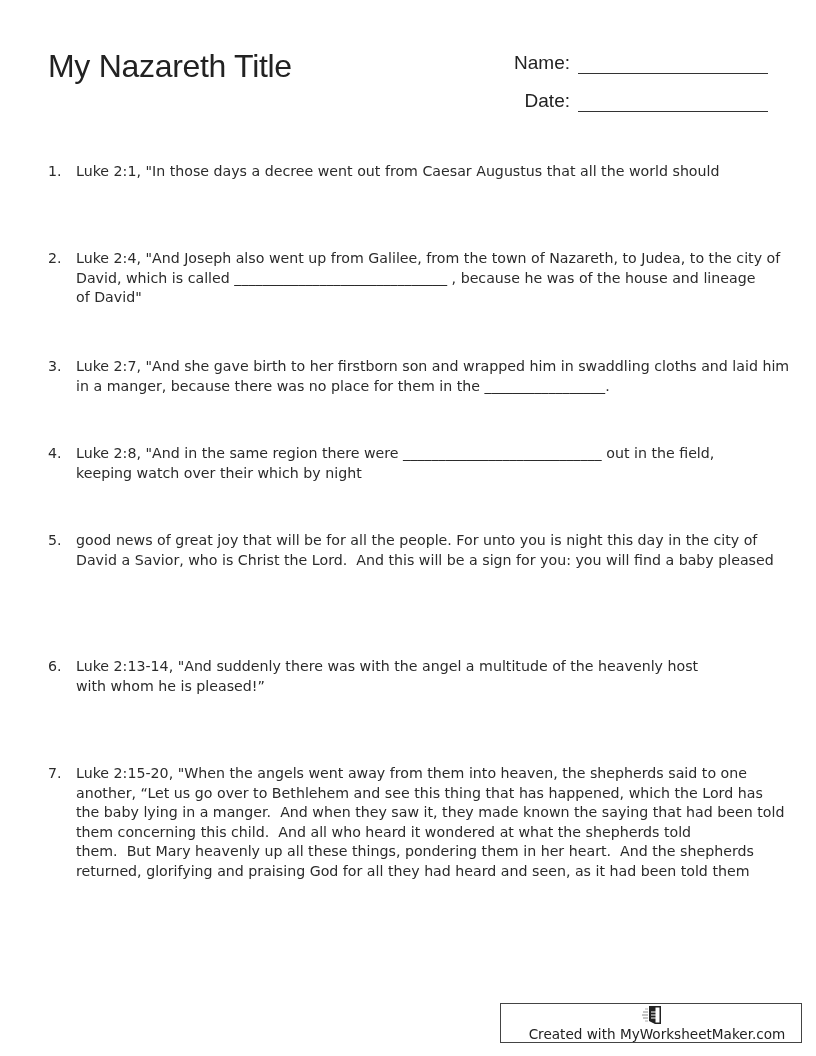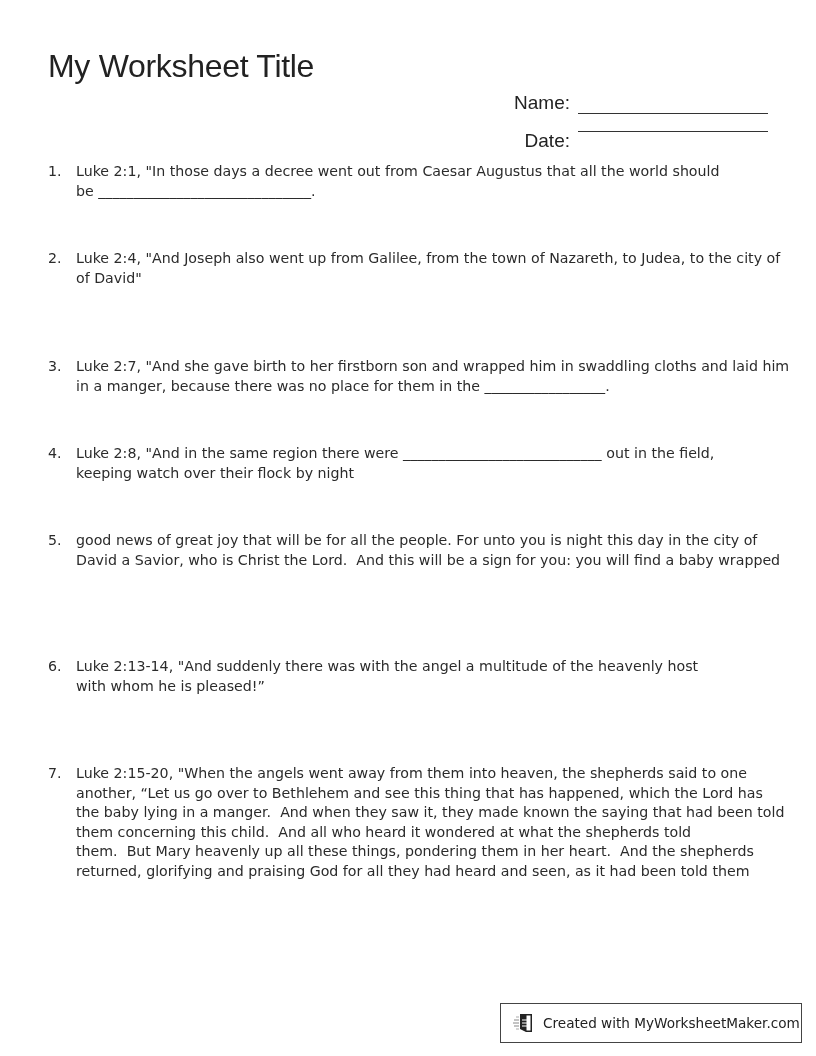--- a/index.html
+++ b/index.html
@@ -3,84 +3,84 @@
 <meta charset="utf-8">
 <style>
   html, body { margin: 0; padding: 0; background: #ffffff; }
   body { width: 816px; height: 1056px; position: relative; overflow: hidden;
          font-family: "DejaVu Sans", "Liberation Sans", sans-serif; color: #2a2a2a; }
   .title { position: absolute; left: 48px; top: 48px; font-size: 32px;
            font-family: "Liberation Sans", sans-serif; font-weight: normal; color: #222;
            letter-spacing: -0.3px; margin: 0; }
   .field { position: absolute; display: flex; align-items: flex-end; }
   .field-label { font-family: "Liberation Sans", sans-serif; font-size: 19px; color: #222;
-                 text-align: right; width: 70px; margin-right: 8px; margin-top: 40px; }
+                 text-align: right; width: 70px; margin-right: 8px; }
   .field-line { width: 190px; border-bottom: 1.5px solid #333; height: 20px; }
   .name-field { left: 500px; top: 52px; }
   .date-field { left: 500px; top: 90px; align-items: center; }
   .questions { position: absolute; left: 48px; top: 162px; width: 730px;
                list-style: none; margin: 0; padding: 0; }
   .q { position: absolute; left: 0; display: flex; font-size: 14.2px; line-height: 19.5px; color: #2b2b2b; }
   .q-num { width: 28px; flex: 0 0 28px; }
   .q-text { width: 700px; }
   .q-text span { display: block; white-space: pre; }
   .footer { position: absolute; left: 500px; top: 1003px; width: 302px; height: 40px;
             border: 1.3px solid #444; box-sizing: border-box; display: flex; align-items: center;
-            padding-left: 12px; }
+            padding-left: 12px; flex-direction: column; }
   .footer-icon { width: 24px; height: 22px; margin-right: 6px; }
   .footer-text { font-size: 13.6px; color: #222; font-family: "DejaVu Sans", sans-serif; }
 </style>
 </head>
 <body>
 
-<h1 class="title">My Worksheet Title</h1>
+<h1 class="title">My Nazareth Title</h1>
 
 <div class="field name-field">
   <span class="field-label">Name:</span>
   <span class="field-line"></span>
 </div>
 <div class="field date-field">
   <span class="field-label">Date:</span>
   <span class="field-line"></span>
 </div>
 
 <div class="questions">
   <div class="q" style="top:0px">
     <span class="q-num">1.</span>
     <div class="q-text">
       <span>Luke 2:1, "In those days a decree went out from Caesar Augustus that all the world should</span>
-      <span>be ______________________________.</span>
     </div>
   </div>
   <div class="q" style="top:87px">
     <span class="q-num">2.</span>
     <div class="q-text">
       <span>Luke 2:4, "And Joseph also went up from Galilee, from the town of Nazareth, to Judea, to the city of</span>
+      <span>David, which is called ______________________________ , because he was of the house and lineage</span>
       <span>of David"</span>
     </div>
   </div>
   <div class="q" style="top:195px">
     <span class="q-num">3.</span>
     <div class="q-text">
       <span>Luke 2:7, "And she gave birth to her firstborn son and wrapped him in swaddling cloths and laid him</span>
       <span>in a manger, because there was no place for them in the _________________.</span>
     </div>
   </div>
   <div class="q" style="top:282px">
     <span class="q-num">4.</span>
     <div class="q-text">
       <span>Luke 2:8, "And in the same region there were ____________________________ out in the field,</span>
-      <span>keeping watch over their flock by night</span>
+      <span>keeping watch over their which by night</span>
     </div>
   </div>
   <div class="q" style="top:369px">
     <span class="q-num">5.</span>
     <div class="q-text">
       <span>good news of great joy that will be for all the people. For unto you is night this day in the city of</span>
-      <span>David a Savior, who is Christ the Lord.  And this will be a sign for you: you will find a baby wrapped</span>
+      <span>David a Savior, who is Christ the Lord.  And this will be a sign for you: you will find a baby pleased</span>
     </div>
   </div>
   <div class="q" style="top:495px">
     <span class="q-num">6.</span>
     <div class="q-text">
       <span>Luke 2:13-14, "And suddenly there was with the angel a multitude of the heavenly host</span>
       <span>with whom he is pleased!”</span>
     </div>
   </div>
   <div class="q" style="top:602px">

